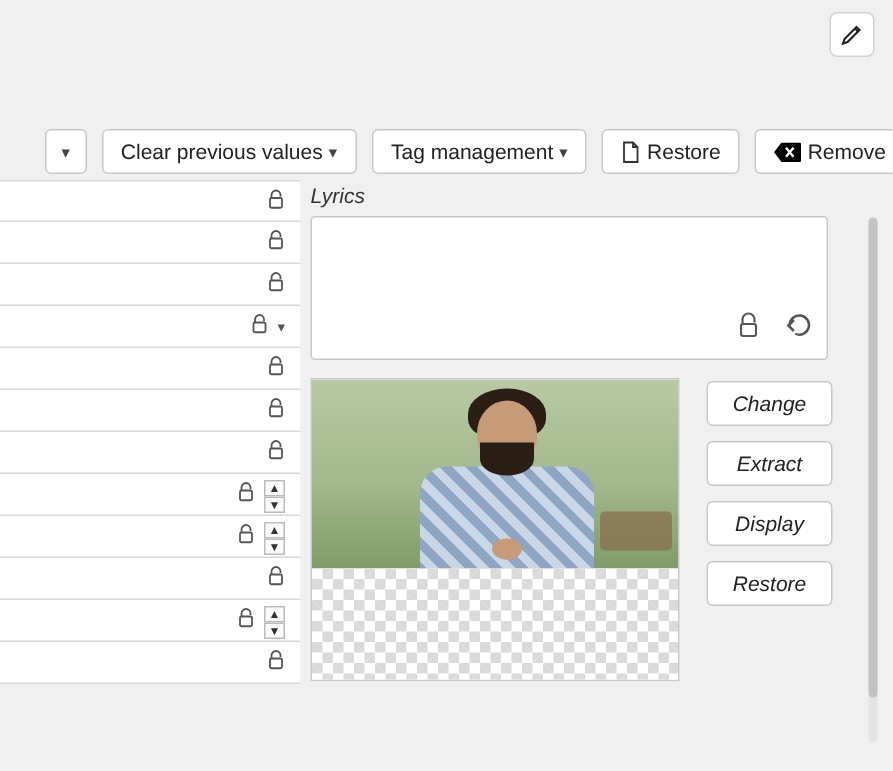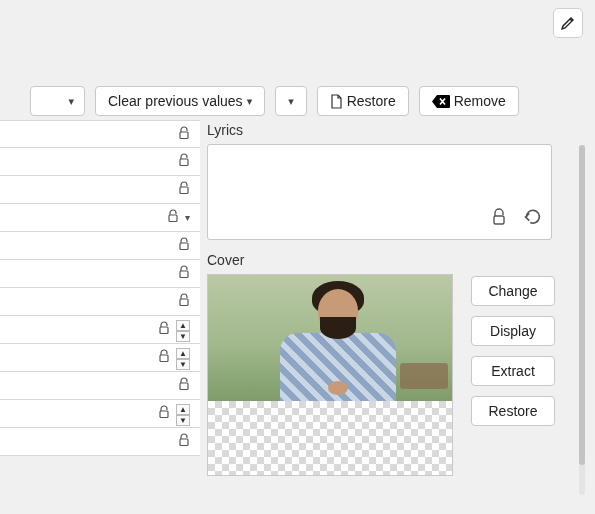--- a/index.html
+++ b/index.html
@@ -46,21 +46,21 @@
   .stepper {
     width: 14px; height: 20px; display: flex; flex-direction: column;
   }
   .stepper span {
     flex: 1; font-size: 8px; line-height: 9px; text-align: center; color: #333;
     border: 1px solid #bbb; background: #fafafa;
   }
   .row-caret { font-size: 10px; color: #555; }
 
   
-  .right { position: absolute; top: 122px; left: 207px; right: 0; bottom: 0; }
+  .right { position: absolute; top: 122px; left: 207px; right: 0; bottom: 0; font-style: italic; }
 
   .section-label { font-size: 14px; color: #333; margin-bottom: 6px; }
 
   .lyrics-box {
     width: 345px; height: 96px; background: #fff; border: 1px solid #c8c8c8;
     border-radius: 3px; position: relative; margin-bottom: 12px;
   }
   .lyrics-footer {
     position: absolute; bottom: 6px; right: 8px;
     display: flex; align-items: center; gap: 14px;
@@ -149,20 +149,21 @@
 
   <div class="toolbar">
     <div class="tbtn small-arrow">
       <span class="caret">▾</span>
     </div>
     <div class="tbtn">
       <span>Clear previous values</span>
       <span class="caret">▾</span>
     </div>
     <div class="tbtn">
+      <span>Tag management</span>
       <span class="caret">▾</span>
     </div>
     <div class="tbtn">
       <svg width="13" height="15" viewBox="0 0 13 15">
         <path d="M2 1 H8 L11 4 V14 H2 Z" fill="none" stroke="#333" stroke-width="1.2"></path>
         <path d="M8 1 V4 H11" fill="none" stroke="#333" stroke-width="1.2"></path>
       </svg>
       <span>Restore</span>
     </div>
     <div class="tbtn">
@@ -274,43 +275,42 @@
         </span>
         <span class="ic">
           <svg class="undo-svg" viewBox="0 0 24 24">
               <path d="M6 12 A7 7 0 1 1 10 18" fill="none" stroke="#555" stroke-width="1.8"></path>
               <path d="M9 8 L5 12 L9 16" fill="none" stroke="#555" stroke-width="1.8"></path>
             </svg>
         </span>
       </div>
     </div>
 
-    <div class="section-label">Cover</div>
 
     <div class="cover-wrap">
       <div class="cover-img">
         <div class="photo">
           <div class="bench"></div>
           <div class="man-body"></div>
           <div class="man-hair"></div>
           <div class="man-head"></div>
           <div class="man-beard"></div>
           <div class="man-hands"></div>
         </div>
         <div class="checker"></div>
       </div>
       <div class="cover-btns">
         <div class="cbtn">
             <span>Change</span>
           </div>
         <div class="cbtn">
-            <span>Display</span>
+            <span>Extract</span>
           </div>
         <div class="cbtn">
-            <span>Extract</span>
+            <span>Display</span>
           </div>
         <div class="cbtn">
             <span>Restore</span>
           </div>
       </div>
     </div>
   </div>
 
   <div class="vscroll">
     <div class="thumb"></div>

